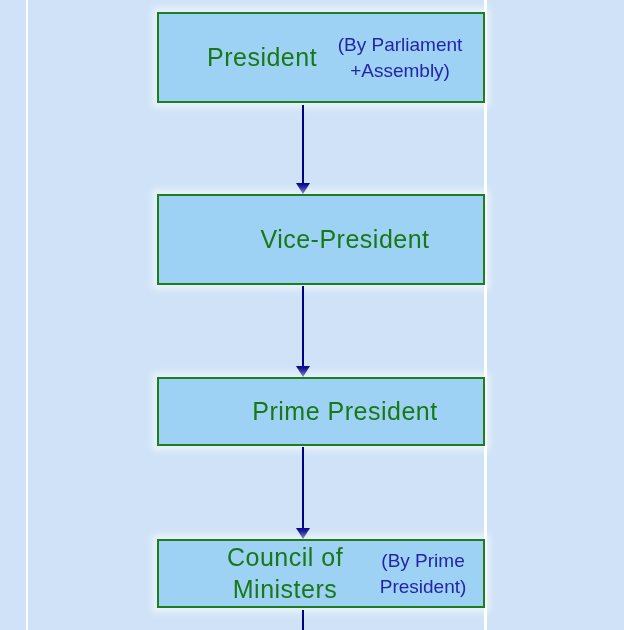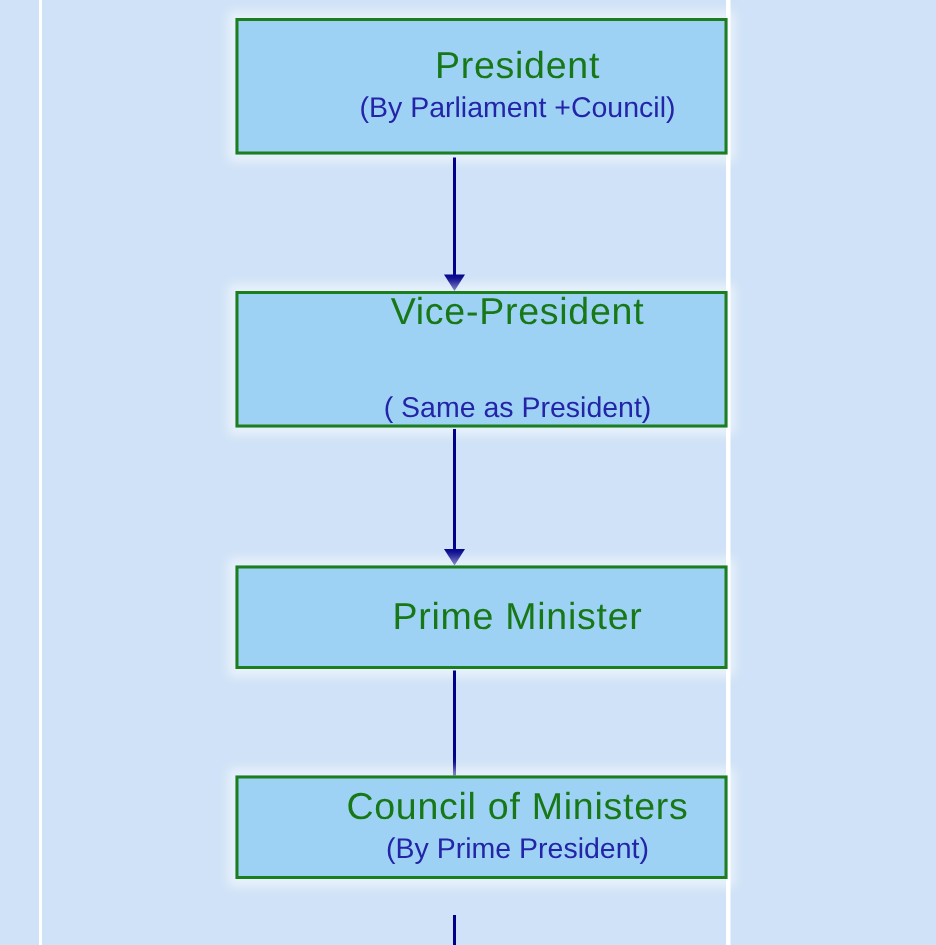--- a/index.html
+++ b/index.html
@@ -22,21 +22,21 @@
   .vline.right { left: 484px; }
   .node {
     position: absolute;
     left: 157px;
     width: 328px;
     background: #9ed2f4;
     border: 2px solid #1c7e1c;
     box-sizing: border-box;
     box-shadow: 0 0 7px 5px rgba(255,255,255,0.55);
     display: flex;
-    flex-direction: column;
+    flex-direction: row;
     align-items: center;
     justify-content: center;
     text-align: center;
     padding-left: 48px;
   }
   .node-title {
     color: #187818;
     font-size: 25px;
     line-height: 1.25;
     letter-spacing: 0.5px;
@@ -44,21 +44,21 @@
   .node-subtitle {
     color: #2424a8;
     font-size: 19px;
     line-height: 1.35;
   }
   .node.tall { height: 91px; }
   .node.short { height: 69px; }
   .n1 { top: 12px; }
   .n2 { top: 194px; gap: 36px; }
   .n3 { top: 377px; }
-  .n4 { top: 517px; }
+  .n4 { top: 539px; }
   .arrow {
     position: absolute;
     left: 296px;
     width: 14px;
   }
   .arrow .shaft {
     position: absolute;
     left: 6px;
     top: 0;
     bottom: 9px;
@@ -90,40 +90,39 @@
 </head>
 <body>
 
 <div class="canvas">
 
   <div class="vline left"></div>
   <div class="vline right"></div>
 
   <div class="node tall n1">
     <div class="node-title">President</div>
-    <div class="node-subtitle">(By Parliament +Council)</div>
+    <div class="node-subtitle">(By Parliament +Assembly)</div>
   </div>
 
   <div class="arrow a1">
     <div class="shaft"></div>
     <div class="head"></div>
   </div>
 
   <div class="node tall n2">
     <div class="node-title">Vice-President</div>
-    <div class="node-subtitle">( Same as President)</div>
   </div>
 
   <div class="arrow a2">
     <div class="shaft"></div>
     <div class="head"></div>
   </div>
 
   <div class="node short n3">
-    <div class="node-title">Prime Minister</div>
+    <div class="node-title">Prime President</div>
   </div>
 
   <div class="arrow a3">
     <div class="shaft"></div>
     <div class="head"></div>
   </div>
 
   <div class="node short n4">
     <div class="node-title">Council of Ministers</div>
     <div class="node-subtitle">(By Prime President)</div>

